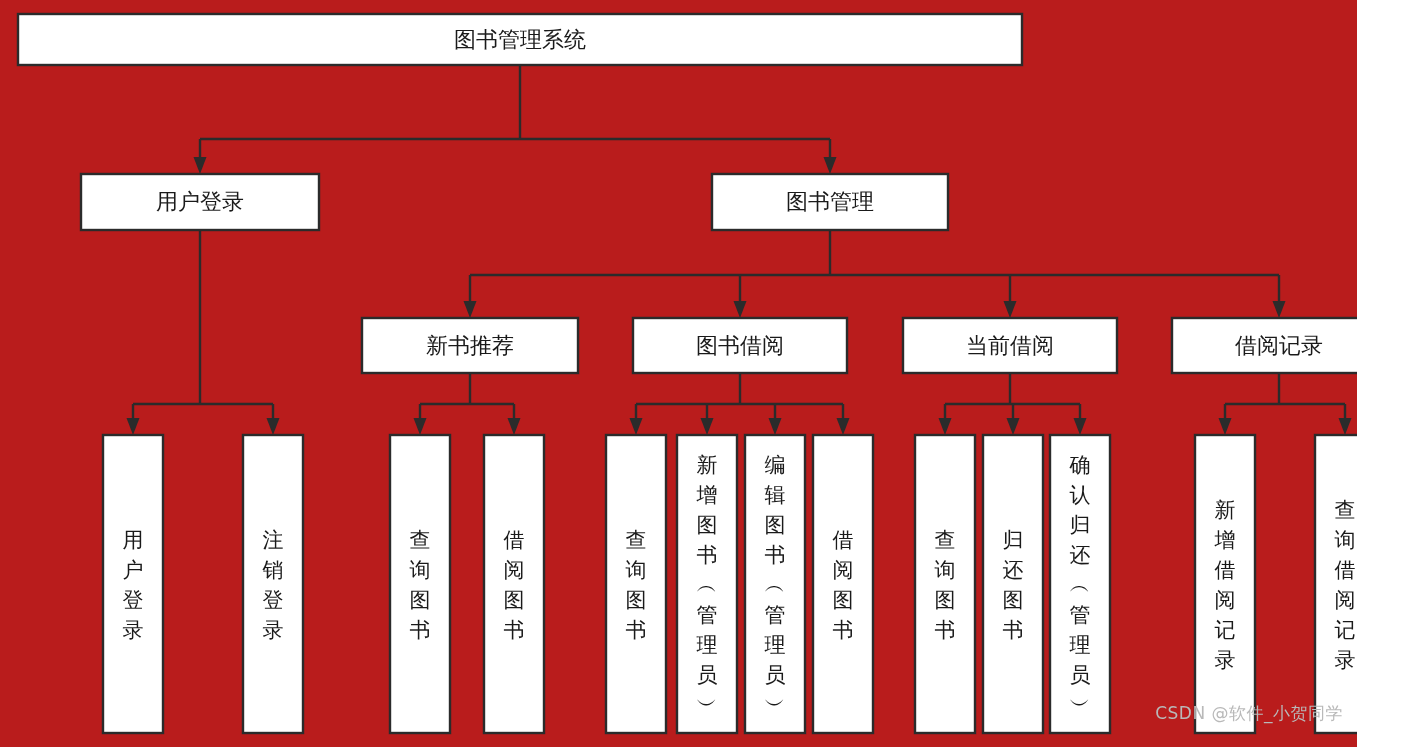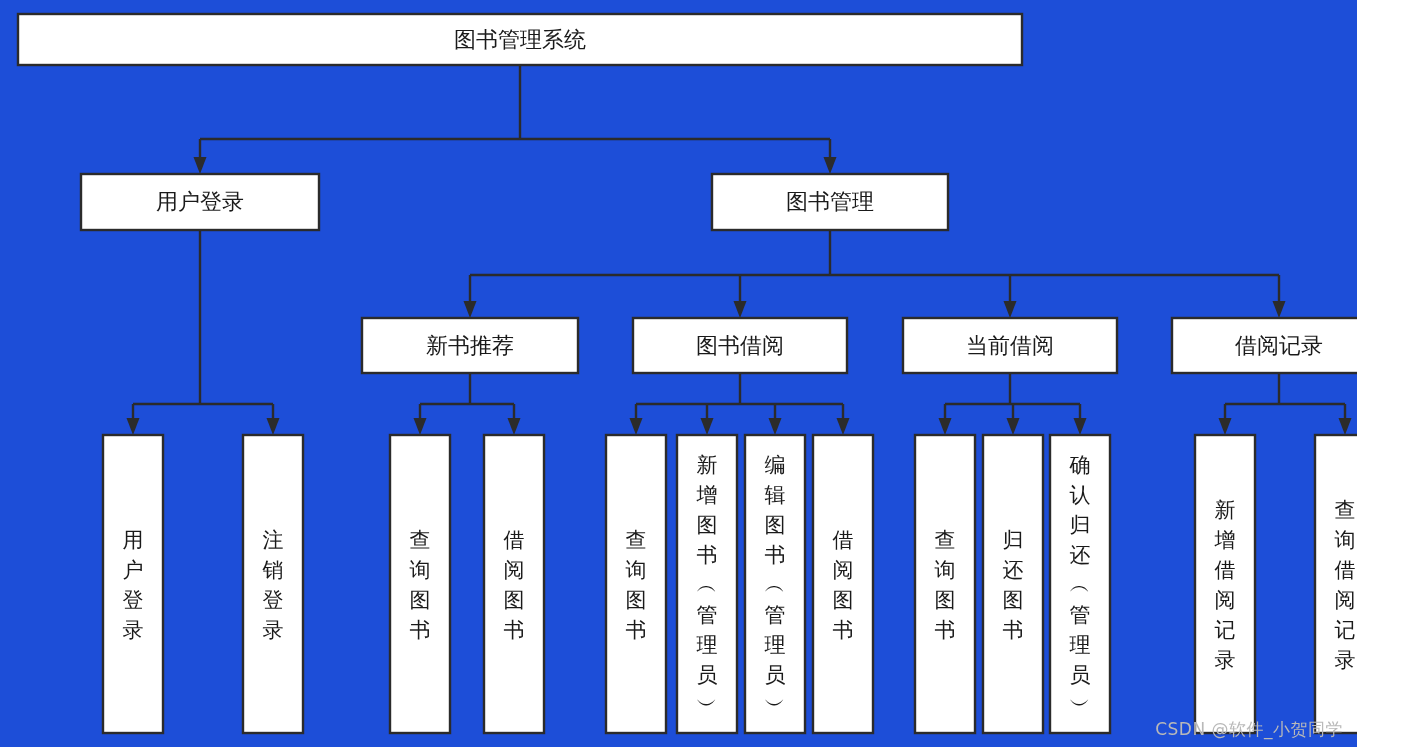--- a/index.html
+++ b/index.html
@@ -8,21 +8,21 @@
     padding: 0;
     background: #ffffff;
   }
   body {
     font-family: "DejaVu Sans", "Liberation Sans", sans-serif;
   }
   #diagram-root {
     position: relative;
     width: 1357px;
     height: 747px;
-    background: #1d4ed8;
+    background: #b91c1c;
     overflow: hidden;
   }
   svg.flow-svg {
     position: absolute;
     top: 0;
     left: 0;
     width: 1405px;
     height: 747px;
     display: block;
   }
@@ -50,21 +50,21 @@
   }
   .node-label-v {
     font-family: "DejaVu Sans", "Liberation Sans", sans-serif;
     font-size: 21px;
     fill: #1a1a1a;
     text-anchor: middle;
   }
   .watermark-text {
     position: absolute;
     right: 14px;
-    bottom: 6px;
+    bottom: 22px;
     font-family: "DejaVu Sans", "Liberation Sans", sans-serif;
     font-size: 17px;
     color: #b9b9b9;
     white-space: nowrap;
     letter-spacing: 0.5px;
     user-select: none;
   }
 </style>
 </head>
 <body>

